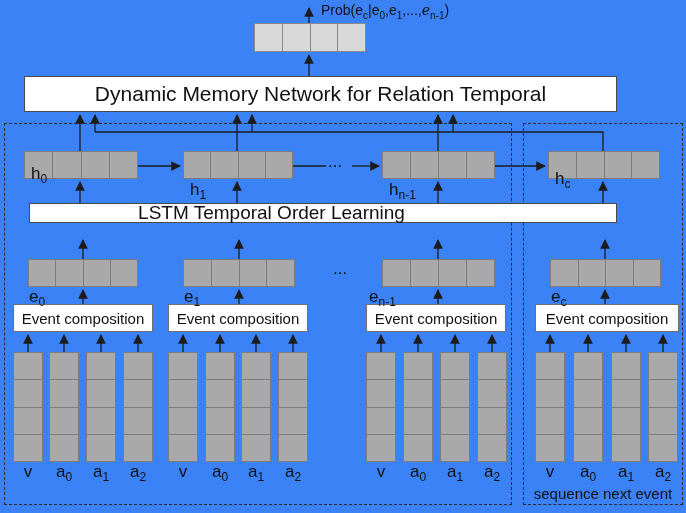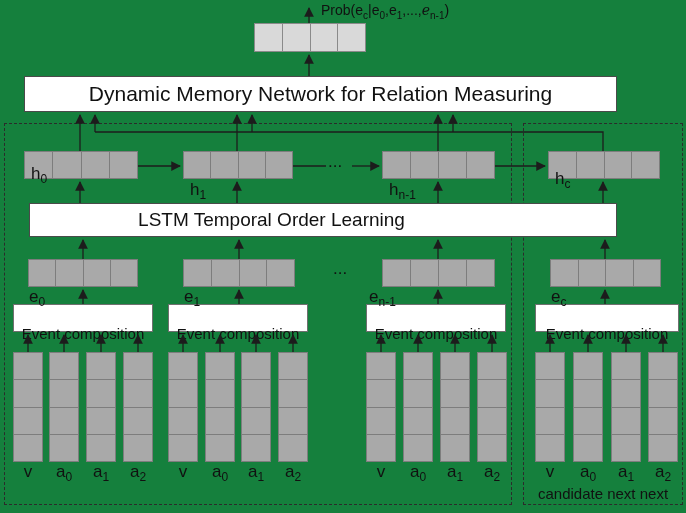--- a/index.html
+++ b/index.html
@@ -1,38 +1,38 @@
 <!DOCTYPE html>
 <html><head>
 <meta charset="utf-8">
 <style>
   html,body{margin:0;padding:0;background:#ffffff;}
   .canvas{
-    position:relative;width:686px;height:513px;background:#15803d;
+    position:relative;width:686px;height:513px;background:#3b82f6;
     font-family:"Liberation Sans",sans-serif;color:#111;overflow:hidden;
   }
   .dashed{position:absolute;border:1px dashed #2b2b2b;z-index:1;box-sizing:border-box;}
   .whitebox{position:absolute;background:#ffffff;border:1px solid #4a4a4a;z-index:2;box-sizing:border-box;}
   .boxtext{position:absolute;top:50%;transform:translateY(-50%);white-space:nowrap;}
   .seg{position:absolute;display:flex;background:#a9a9a9;border:1px solid #7d7d7d;z-index:2;box-sizing:border-box;}
   .seg>div{flex:1;border-right:1px solid #7d7d7d;}
   .seg>div:last-child{border-right:none;}
   .seg.light{background:#d9d9d9;border-color:#8a8a8a;}
   .seg.light>div{border-right-color:#8a8a8a;}
   .bar{position:absolute;width:30px;height:110px;background:#a9a9a9;border:1px solid #7d7d7d;
        display:flex;flex-direction:column;z-index:2;box-sizing:border-box;}
   .bar>div{flex:1;border-bottom:1px solid #7d7d7d;}
   .bar>div:last-child{border-bottom:none;}
   .lbl{position:absolute;font-size:17px;z-index:6;white-space:nowrap;line-height:1.1;}
   .lbl sub{font-size:12px;}
   .prob{position:absolute;left:321px;top:2px;font-size:14px;z-index:6;white-space:nowrap;}
   .prob sub{font-size:10px;}
   .ital{font-family:"DejaVu Serif",serif;font-style:italic;}
   .arrows{position:absolute;left:0;top:0;z-index:5;pointer-events:none;}
-  .ec-text{font-size:15px;margin-top:15px;}
+  .ec-text{font-size:15px;}
   .caption{position:absolute;font-size:15px;z-index:6;text-align:center;}
 </style>
 </head>
 <body>
 
 <div class="canvas">
 
   <div class="dashed" style="left:4px;top:123px;width:508px;height:382px"></div>
   <div class="dashed" style="left:523px;top:123px;width:160px;height:382px"></div>
 
@@ -41,21 +41,21 @@
   </div>
 
   <div class="seg light" style="left:254px;top:23px;width:112px;height:29px">
       <div></div>
       <div></div>
       <div></div>
       <div></div>
     </div>
 
   <div class="whitebox" style="left:24px;top:76px;width:593px;height:36px">
-    <span class="boxtext" style="left:0;right:0;text-align:center;font-size:21px">Dynamic Memory Network for Relation Measuring</span>
+    <span class="boxtext" style="left:0;right:0;text-align:center;font-size:21px">Dynamic Memory Network for Relation Temporal</span>
   </div>
 
   <div class="seg" style="left:24px;top:151px;width:114px;height:28px">
       <div></div>
       <div></div>
       <div></div>
       <div></div>
     </div>
   <div class="seg" style="left:183px;top:151px;width:110px;height:28px">
       <div></div>
@@ -76,21 +76,21 @@
       <div></div>
     </div>
 
   <span class="lbl" style="left:31px;top:165px"><span>h</span><sub>0</sub></span>
   <span class="lbl" style="left:190px;top:181px"><span>h</span><sub>1</sub></span>
   <span class="lbl" style="left:389px;top:181px"><span>h</span><sub>n-1</sub></span>
   <span class="lbl" style="left:555px;top:170px"><span>h</span><sub>c</sub></span>
 
   <span class="lbl" style="left:328px;top:153px">...</span>
 
-  <div class="whitebox" style="left:29px;top:203px;width:588px;height:34px">
+  <div class="whitebox" style="left:29px;top:203px;width:588px;height:20px">
     <span class="boxtext" style="left:0;width:483px;text-align:center;font-size:19px">LSTM Temporal Order Learning</span>
   </div>
 
   <div class="seg" style="left:28px;top:259px;width:110px;height:28px">
       <div></div>
       <div></div>
       <div></div>
       <div></div>
     </div>
   <div class="seg" style="left:183px;top:259px;width:112px;height:28px">
@@ -245,21 +245,21 @@
   <span class="lbl" style="left:366px;top:463px;width:30px;text-align:center"><span>v</span><sub></sub></span>
   <span class="lbl" style="left:403px;top:463px;width:30px;text-align:center"><span>a</span><sub>0</sub></span>
   <span class="lbl" style="left:440px;top:463px;width:30px;text-align:center"><span>a</span><sub>1</sub></span>
   <span class="lbl" style="left:477px;top:463px;width:30px;text-align:center"><span>a</span><sub>2</sub></span>
 
   <span class="lbl" style="left:535px;top:463px;width:30px;text-align:center"><span>v</span><sub></sub></span>
   <span class="lbl" style="left:573px;top:463px;width:30px;text-align:center"><span>a</span><sub>0</sub></span>
   <span class="lbl" style="left:611px;top:463px;width:30px;text-align:center"><span>a</span><sub>1</sub></span>
   <span class="lbl" style="left:648px;top:463px;width:30px;text-align:center"><span>a</span><sub>2</sub></span>
 
-  <span class="caption" style="left:523px;top:485px;width:160px">candidate next next</span>
+  <span class="caption" style="left:523px;top:485px;width:160px">sequence next event</span>
 
   <svg class="arrows" width="686" height="513" viewBox="0 0 686 513">
     <defs>
       <marker id="ah" viewBox="0 0 10 10" refX="9" refY="5" markerWidth="7.5" markerHeight="7.5" orient="auto">
         <path d="M0,0 L10,5 L0,10 z" fill="#1c1c1c"></path>
       </marker>
     </defs>
     <g stroke="#1c1c1c" stroke-width="1.3" fill="none">
 
       <line x1="309" y1="23" x2="309" y2="8" marker-end="url(#ah)"></line>

